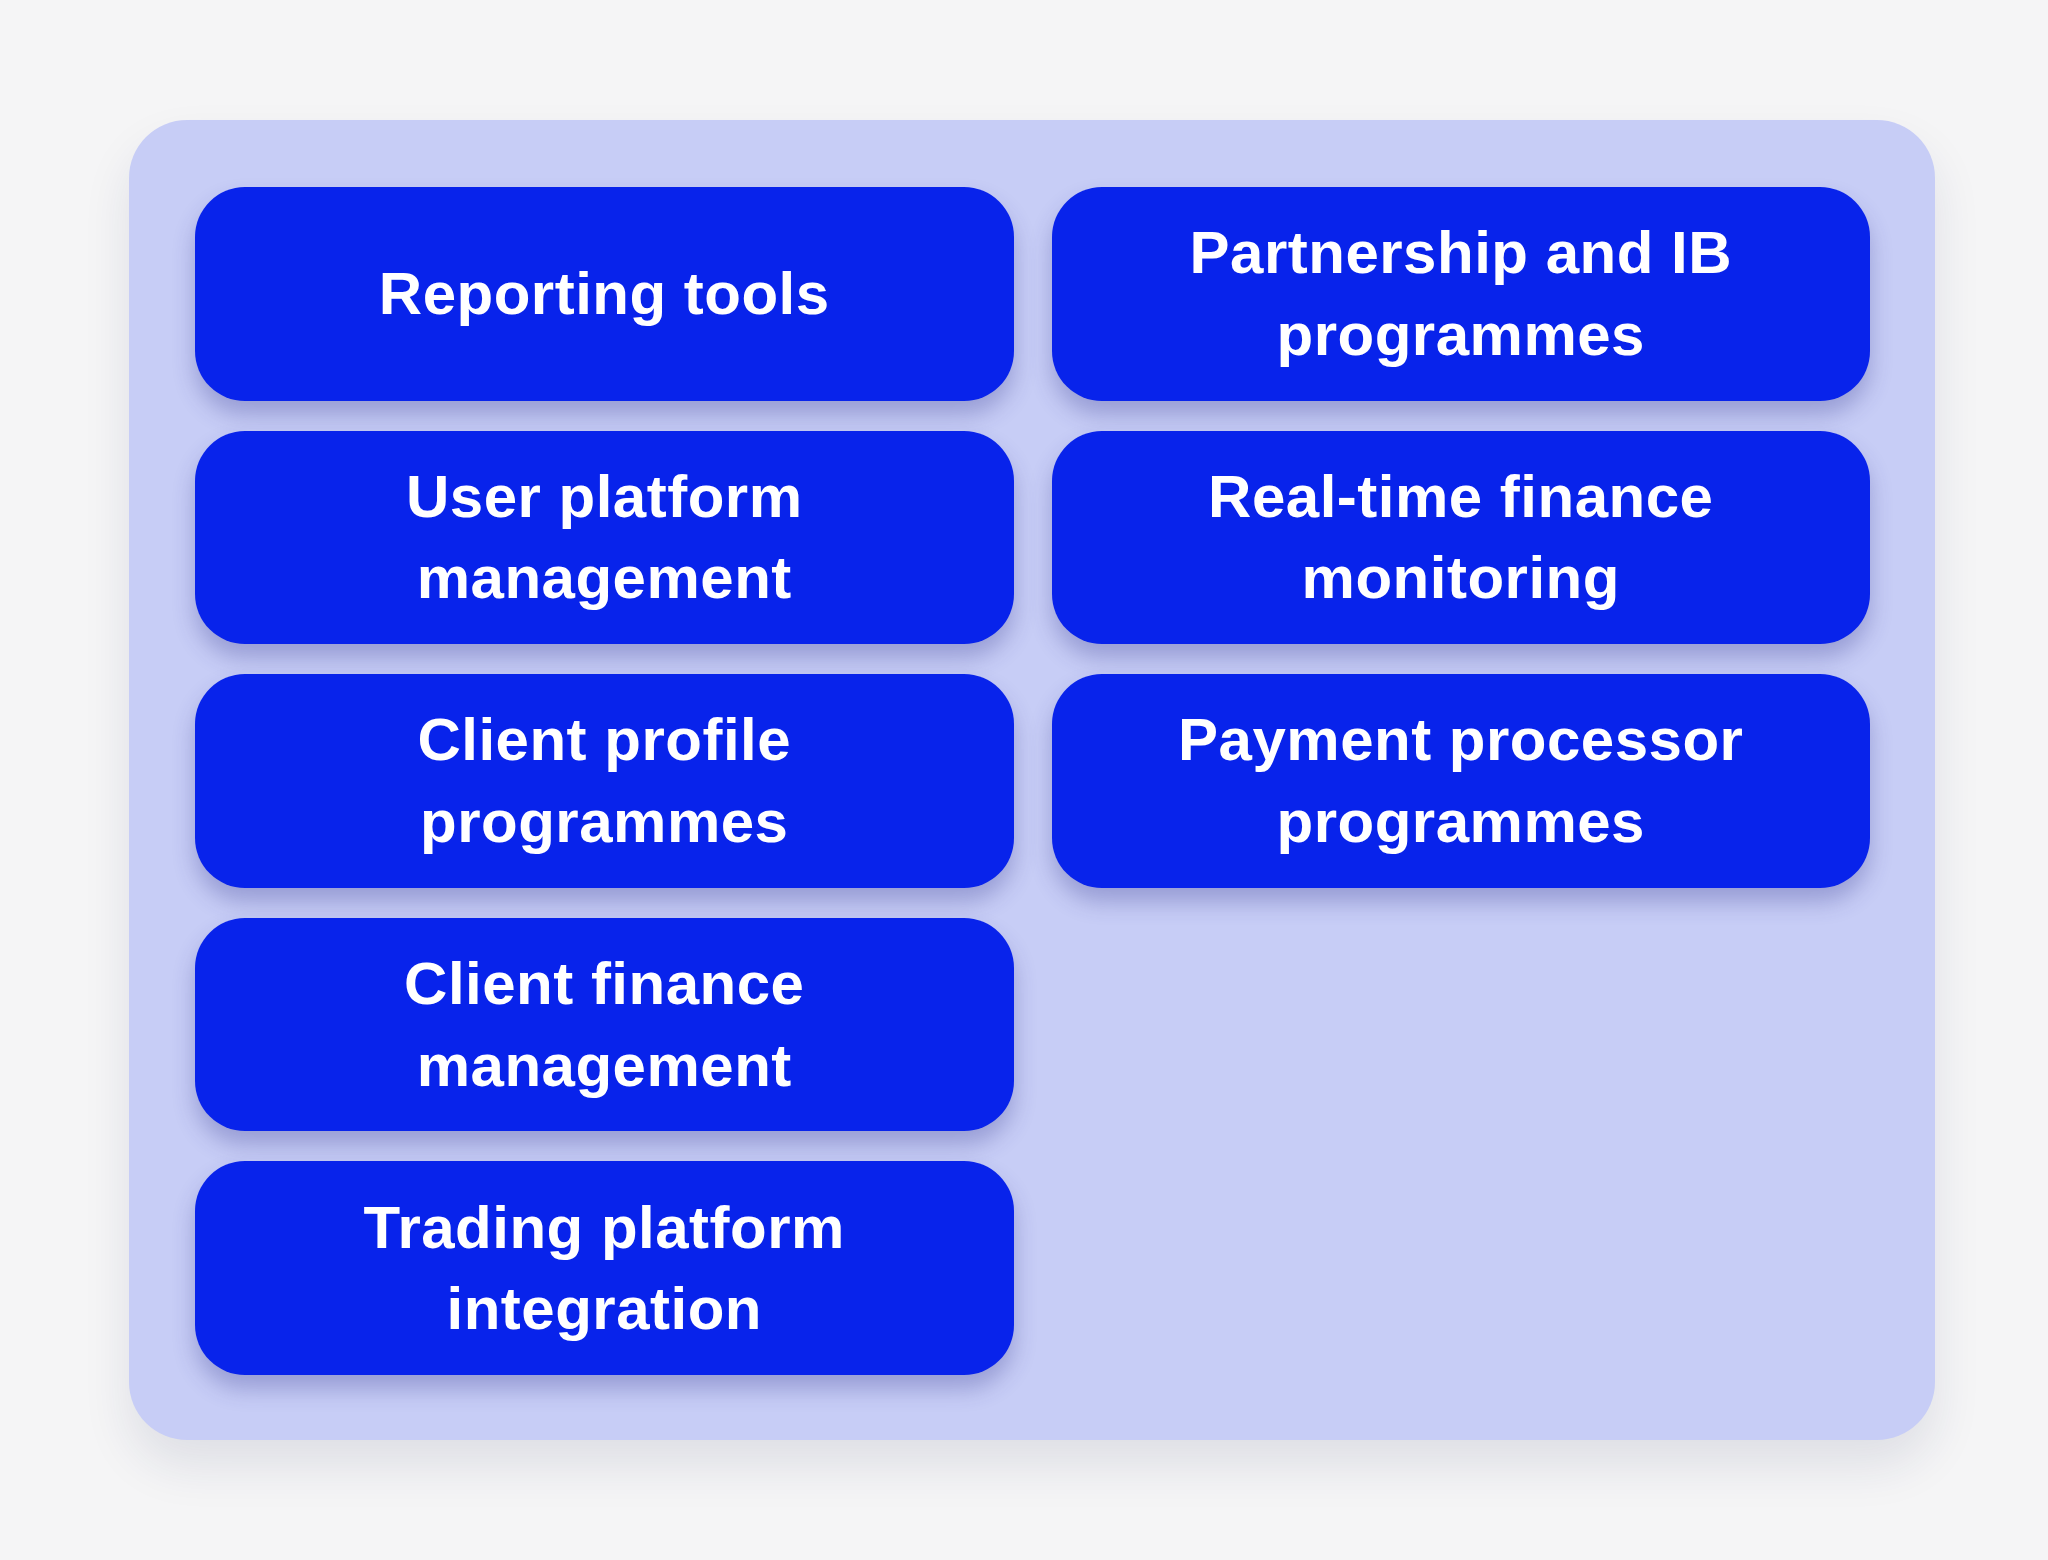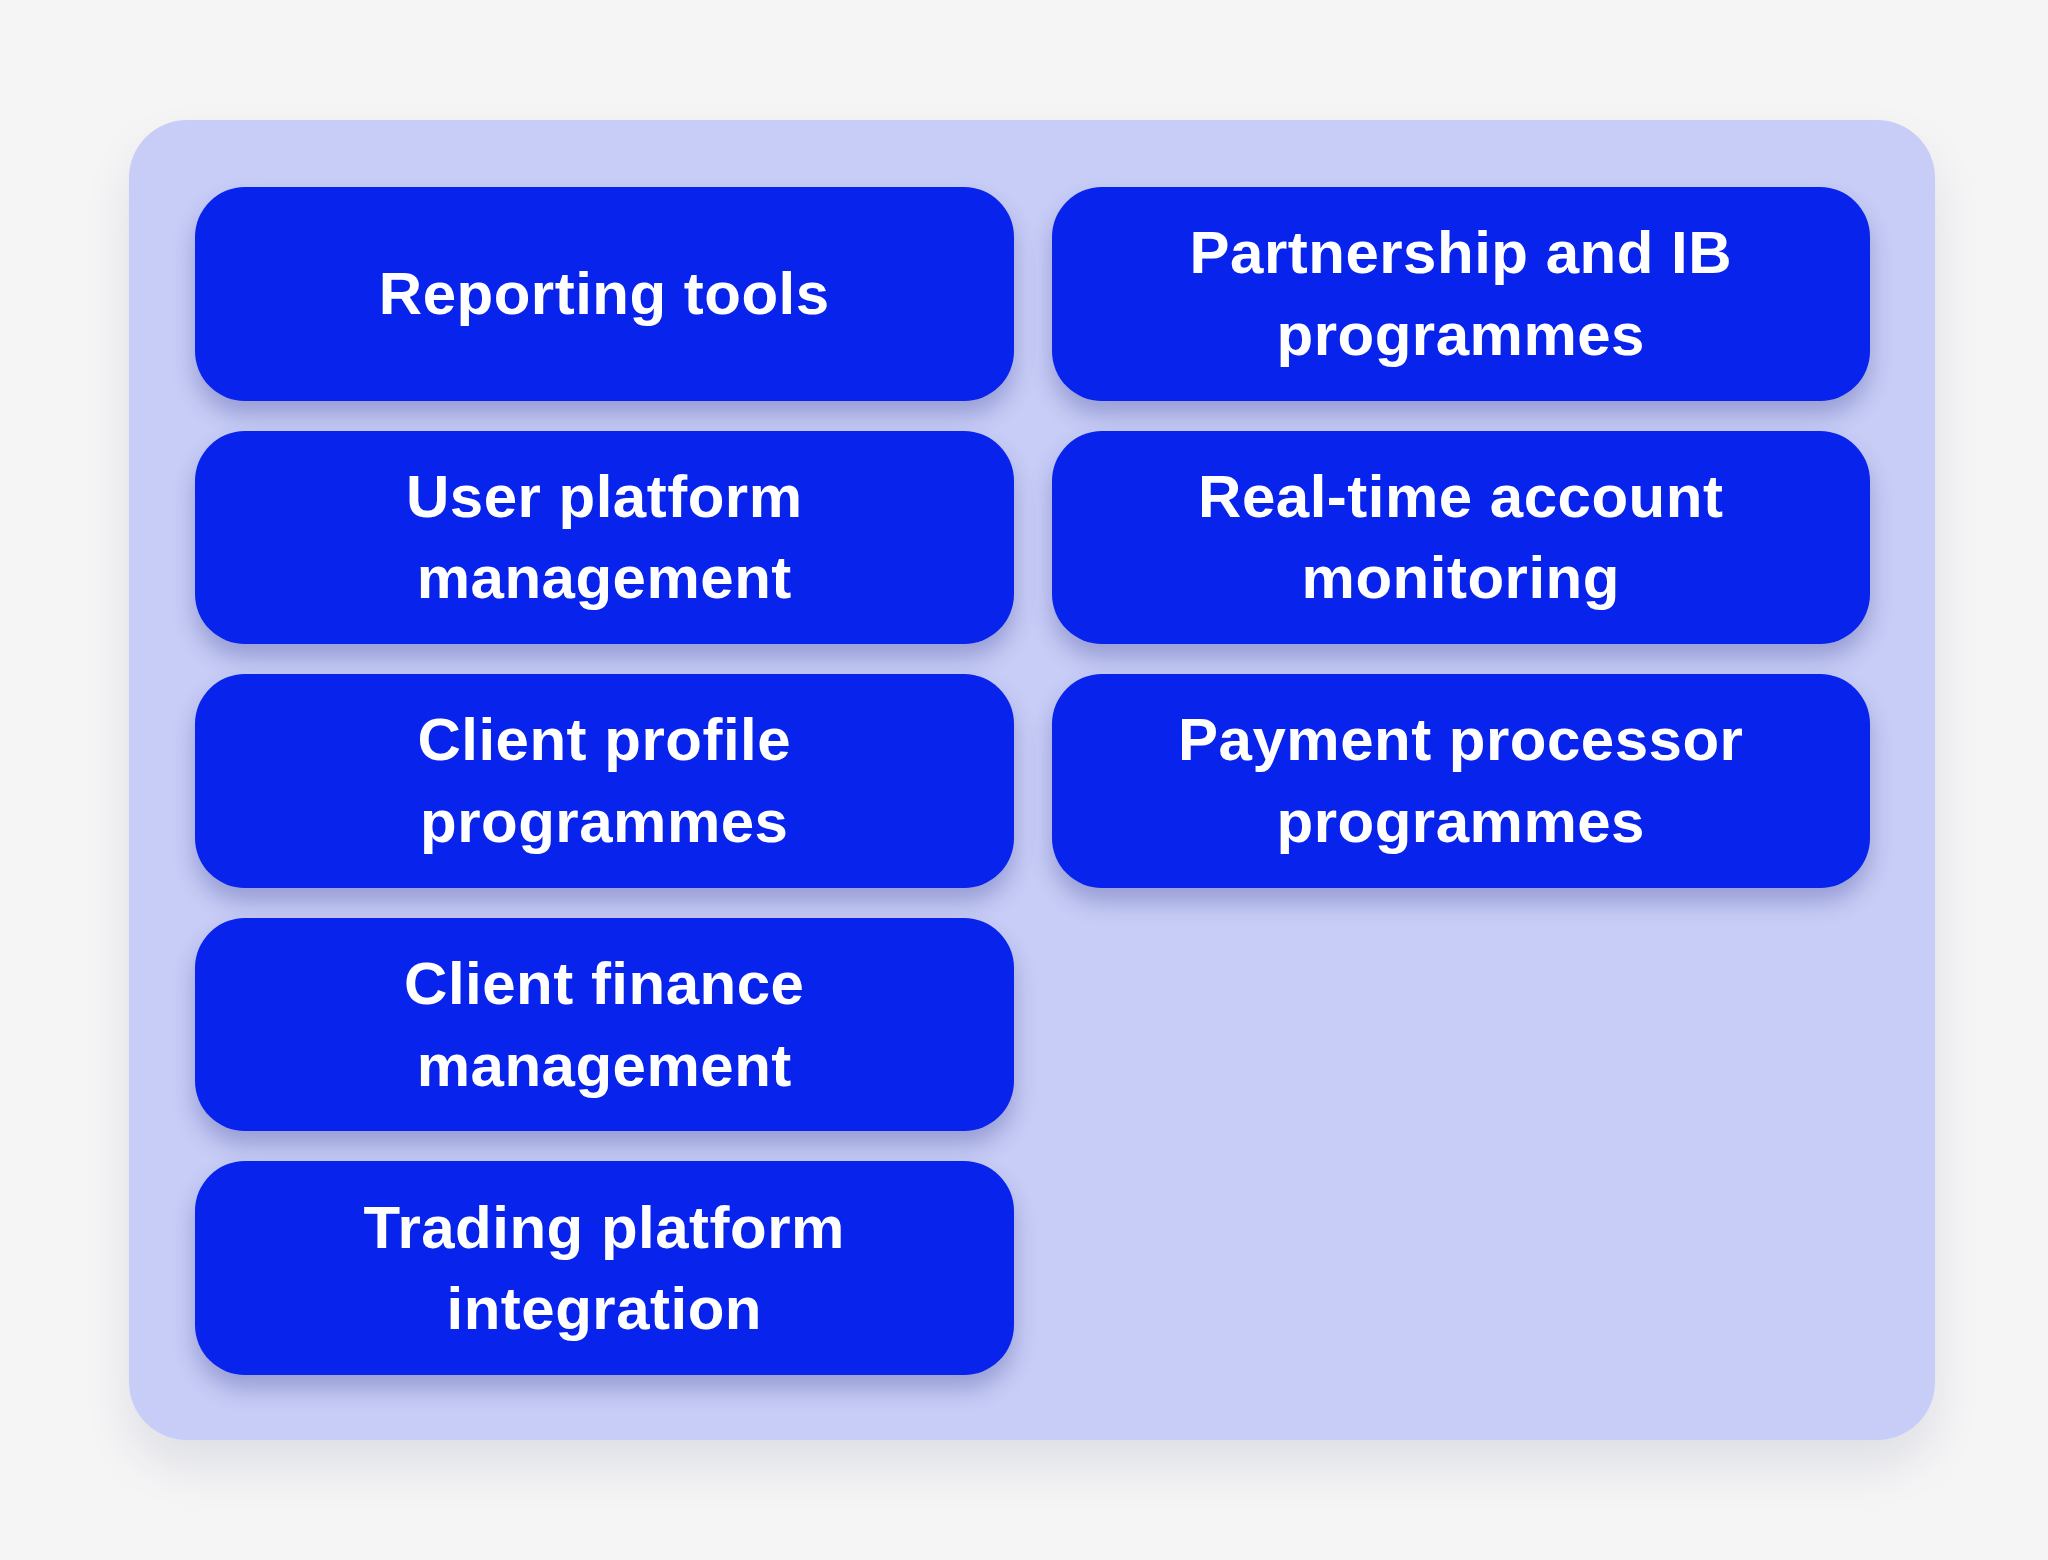--- a/index.html
+++ b/index.html
@@ -85,21 +85,21 @@
       </div>
       <div class="pill">
         <span class="pill-label">Trading platform
 integration</span>
       </div>
       <div class="pill">
         <span class="pill-label">Partnership and IB
 programmes</span>
       </div>
       <div class="pill">
-        <span class="pill-label">Real-time account
+        <span class="pill-label">Real-time finance
 monitoring</span>
       </div>
       <div class="pill">
         <span class="pill-label">Payment processor
 programmes</span>
       </div>
 
     </div>
   </div>
 </div>

